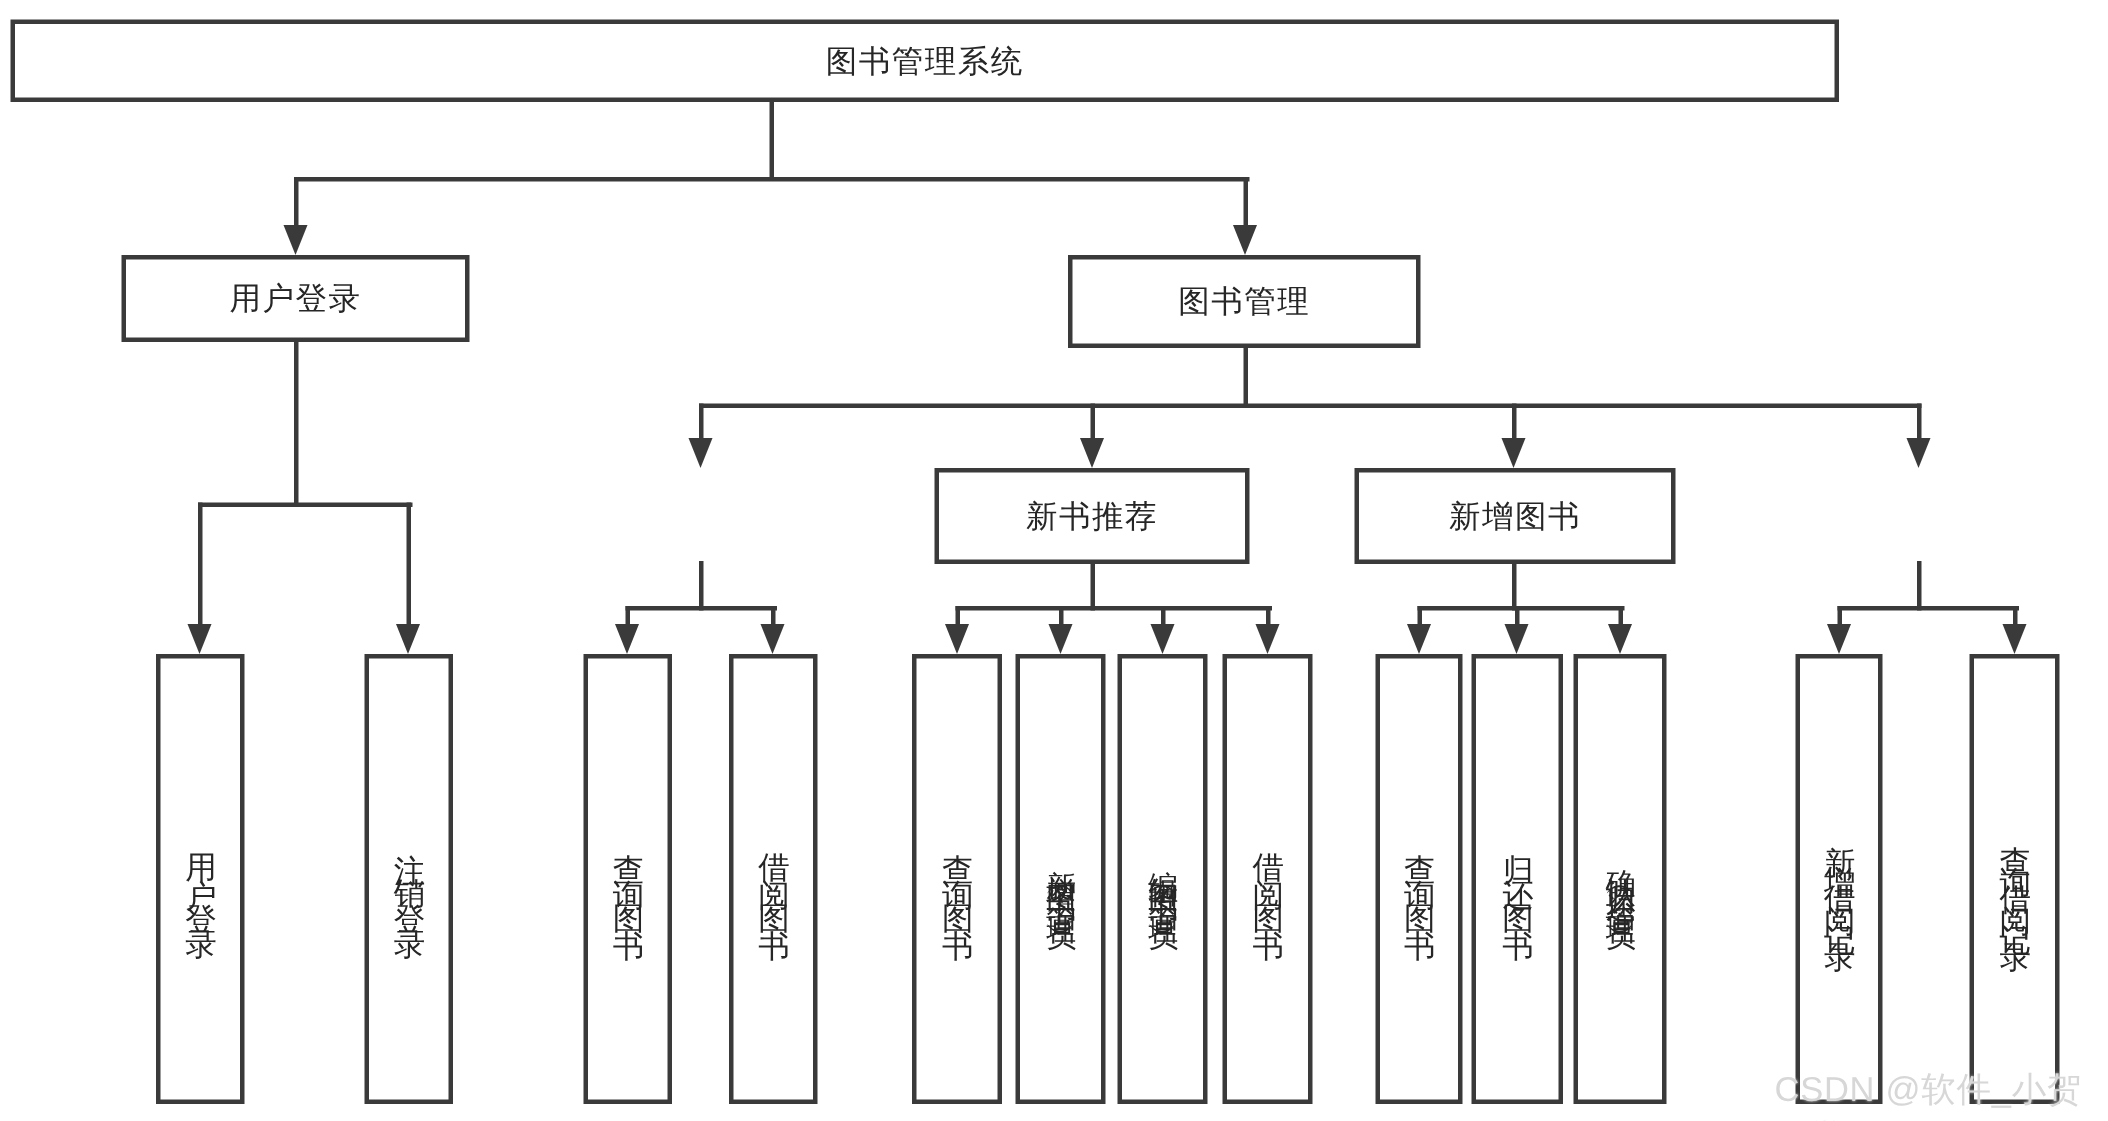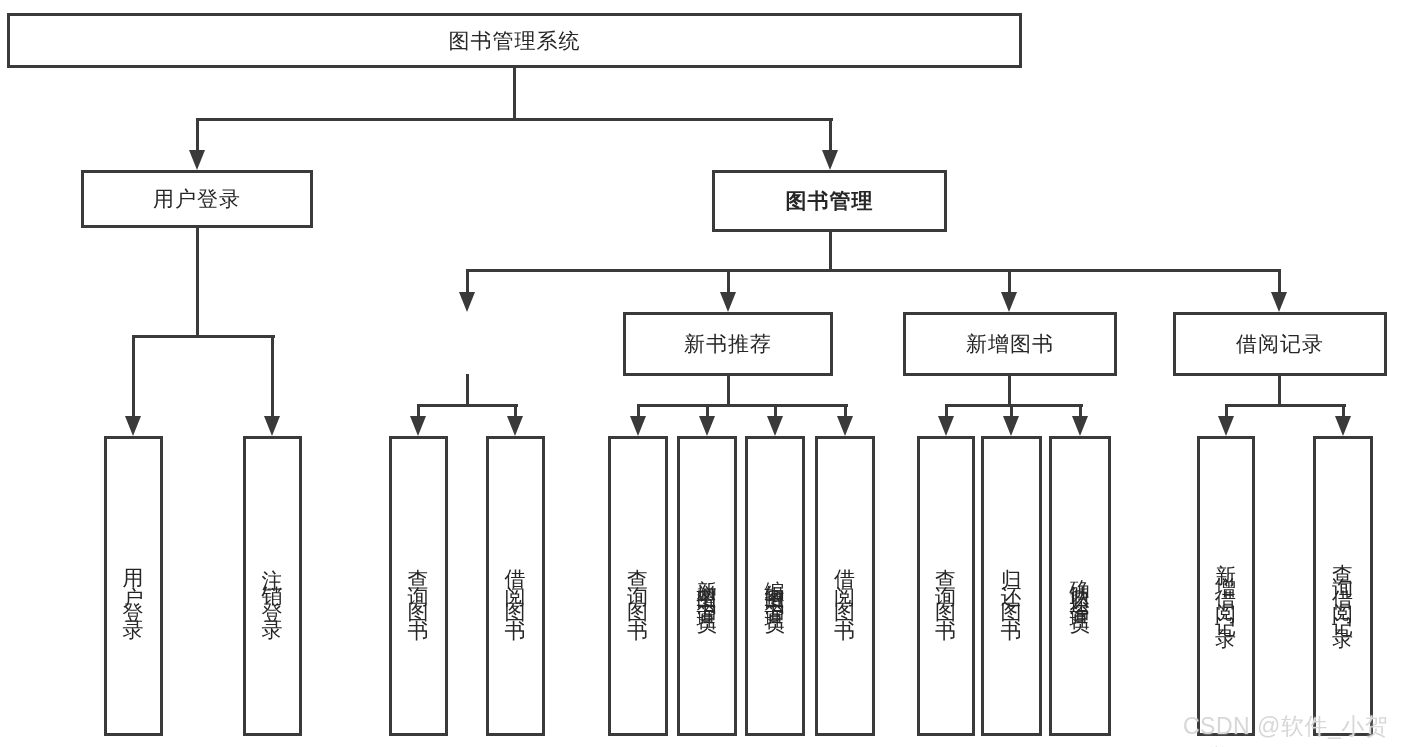--- a/index.html
+++ b/index.html
@@ -30,32 +30,31 @@
     position:absolute;left:1183px;top:711px;z-index:5;
     font-size:23px;color:#d7d7d7;letter-spacing:0.5px;
     text-shadow:0 0 2px rgba(255,255,255,0.9);
   }
 </style>
 </head>
 <body>
 
 <div id="stage">
 
-  <div class="box" style="left:7px;top:13px;width:1015px;height:55px;">图书管理系统</div>
+  <div class="box" style="left:7px;top:13px;width:1219px;height:55px;">图书管理系统</div>
 
   <div class="box" style="left:81px;top:170px;width:232px;height:58px;">用户登录</div>
 
-  <div class="box" style="left:712px;top:170px;width:235px;height:62px;font-weight:bold;">图书管理</div>
+  <div class="box" style="left:712px;top:170px;width:235px;height:62px;">图书管理</div>
 
 
   <div class="box" style="left:623px;top:312px;width:210px;height:64px;">新书推荐</div>
 
   <div class="box" style="left:903px;top:312px;width:214px;height:64px;">新增图书</div>
 
-  <div class="box" style="left:1173px;top:312px;width:214px;height:64px;">借阅记录</div>
 
   <div class="box vbox" style="left:104px;top:436px;width:59px;height:300px;">
     <span>用户登录</span>
   </div>
 
   <div class="box vbox" style="left:243px;top:436px;width:59px;height:300px;">
     <span>注销登录</span>
   </div>
 
   <div class="box vbox" style="left:389px;top:436px;width:59px;height:300px;">

